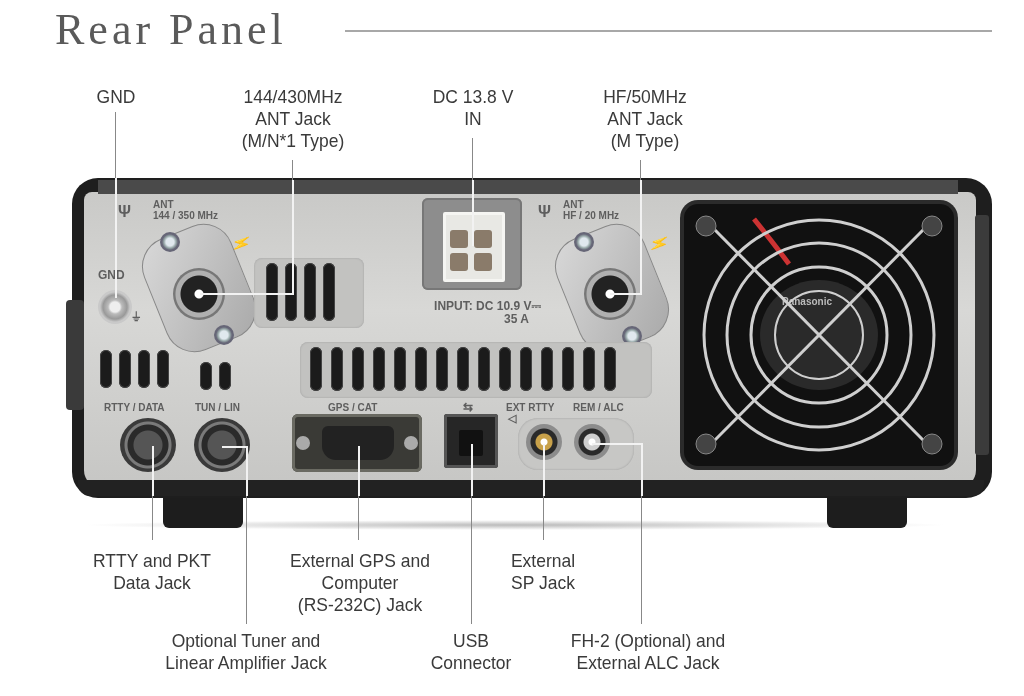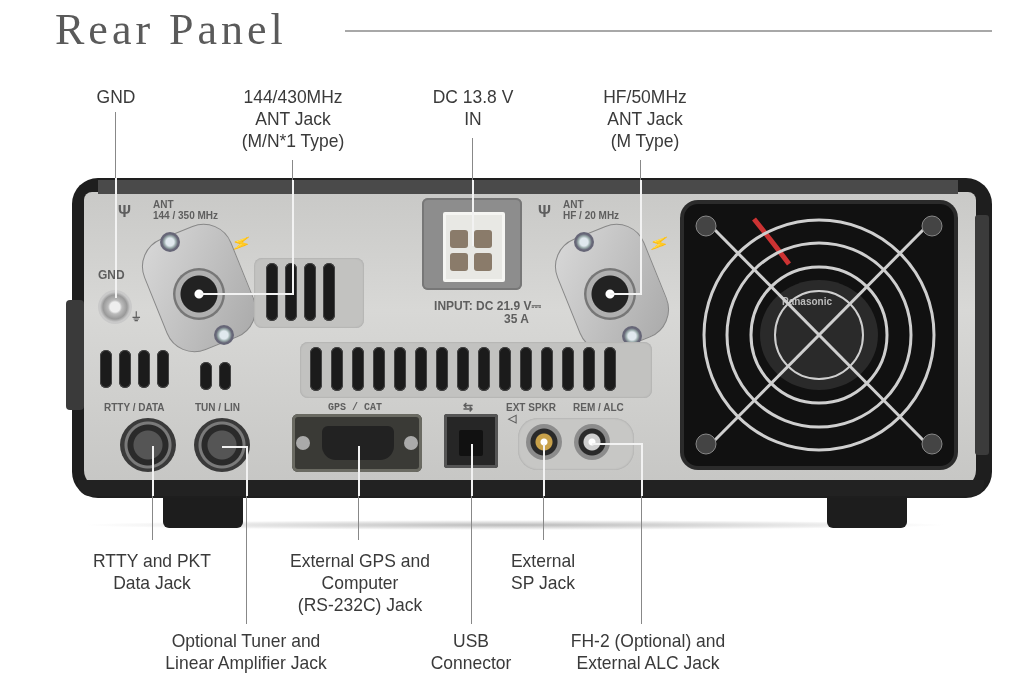--- a/index.html
+++ b/index.html
@@ -96,21 +96,21 @@
     <div class="slot" style="height:58px;"></div>
 </div>
 
 <div class="abs dcbox" style="left:422px;top:198px;width:100px;height:92px;"></div>
 <div class="abs dcplug" style="left:443px;top:212px;width:56px;height:64px;border:3px solid #f5f5f2;"></div>
 <div class="abs" style="left:450px;top:230px;width:18px;height:18px;background:#8a7b6a;border-radius:3px;"></div>
 <div class="abs" style="left:474px;top:230px;width:18px;height:18px;background:#8a7b6a;border-radius:3px;"></div>
 <div class="abs" style="left:450px;top:253px;width:18px;height:18px;background:#8a7b6a;border-radius:3px;"></div>
 <div class="abs" style="left:474px;top:253px;width:18px;height:18px;background:#8a7b6a;border-radius:3px;"></div>
 <div class="abs silk" style="left:403px;top:300px;font-size:12px;line-height:13px;text-align:right;width:138px;">
-  <div>INPUT: DC 21.9 V⎓</div>
+  <div>INPUT: DC 10.9 V⎓</div>
   <div style="padding-right:12px;">35 A</div>
 </div>
 
 <div class="abs silk" style="left:538px;top:203px;font-size:16px;">Ψ</div>
 <div class="abs silk" style="left:563px;top:199px;line-height:11px;">
   <div>ANT</div>
   <div>HF / 20 MHz</div>
 </div>
 <div class="abs silk" style="left:650px;top:234px;font-size:16px;transform:rotate(20deg);">⚡</div>
 <div class="abs mount" style="left:565px;top:228px;width:92px;height:118px;transform:rotate(-22deg);"></div>
@@ -142,23 +142,23 @@
     <div class="slot" style="height:44px;"></div>
     <div class="slot" style="height:44px;"></div>
     <div class="slot" style="height:44px;"></div>
   <div class="slot" style="height:44px;"></div>
     <div class="slot" style="height:44px;"></div>
     <div class="slot" style="height:44px;"></div>
 </div>
 
 <div class="abs silk" style="left:104px;top:402px;">RTTY / DATA</div>
 <div class="abs silk" style="left:195px;top:402px;">TUN / LIN</div>
-<div class="abs silk" style="left:328px;top:402px;font-family:Liberation Mono, monospace;">GPS / CAT</div>
+<div class="abs silk" style="left:328px;top:402px;">GPS / CAT</div>
 <div class="abs silk" style="left:463px;top:400px;font-size:12px;">⇆</div>
-<div class="abs silk" style="left:506px;top:402px;">EXT SPKR</div>
+<div class="abs silk" style="left:506px;top:402px;">EXT RTTY</div>
 <div class="abs silk" style="left:508px;top:412px;font-size:11px;">◁</div>
 <div class="abs silk" style="left:573px;top:402px;">REM / ALC</div>
 
 <div class="abs din" style="left:120px;top:418px;width:56px;height:54px;"></div>
 <div class="abs din" style="left:194px;top:418px;width:56px;height:54px;"></div>
 
 <div class="abs dsub" style="left:292px;top:414px;width:130px;height:58px;"></div>
 <div class="abs dsub-inner" style="left:322px;top:426px;width:72px;height:34px;"></div>
 <div class="abs" style="left:296px;top:436px;width:14px;height:14px;border-radius:50%;background:#aaa;"></div>
 <div class="abs" style="left:404px;top:436px;width:14px;height:14px;border-radius:50%;background:#aaa;"></div>

